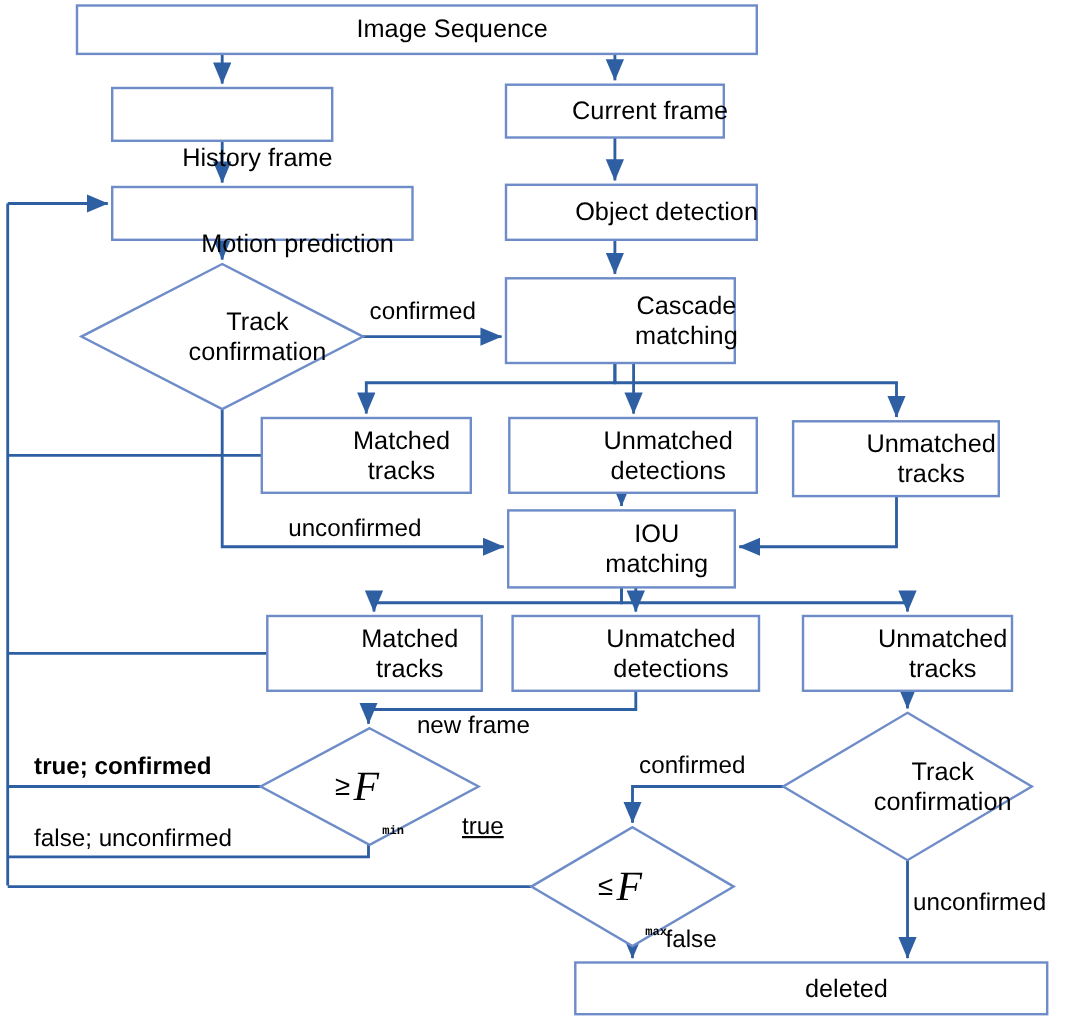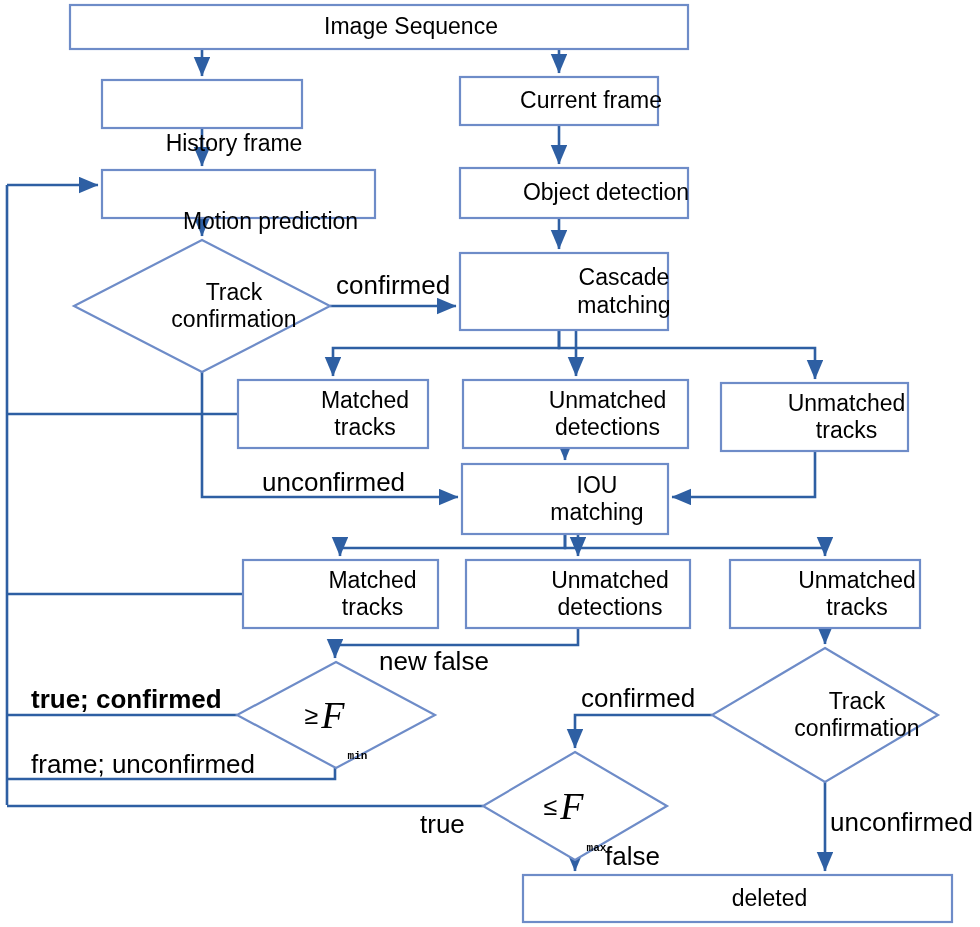--- a/index.html
+++ b/index.html
@@ -33,21 +33,21 @@
     font-size: 23px;
     line-height: 1.18;
     white-space: pre-line;
     pointer-events: none;
     padding-left: 32px;
   }
   .edge-label {
     position: absolute;
     color: #000000;
     font-family: "Liberation Sans", sans-serif;
-    font-size: 26px;
+    font-size: 22px;
     line-height: 1;
     white-space: nowrap;
   }
   .math-label {
     position: absolute;
     display: flex;
     align-items: center;
     justify-content: center;
     color: #000000;
     font-family: "Liberation Serif", serif;
@@ -218,27 +218,27 @@
       <span class="var">F</span>
       <span class="sub">max</span>
   </div>
 
   <div class="node-label" style="left:523px; top:875px; width:429px; height:47px;text-align:right;">deleted</div>
 
   <div class="edge-label" style="left:336px; top:272px;">confirmed</div>
 
   <div class="edge-label" style="left:262px; top:469px;">unconfirmed</div>
 
-  <div class="edge-label" style="left:379px; top:648px;">new false</div>
+  <div class="edge-label" style="left:379px; top:648px;">new frame</div>
 
   <div class="edge-label" style="left:31px; top:686px;font-weight:bold;">true; confirmed</div>
 
-  <div class="edge-label" style="left:31px; top:751px;">frame; unconfirmed</div>
+  <div class="edge-label" style="left:31px; top:751px;">false; unconfirmed</div>
 
   <div class="edge-label" style="left:581px; top:685px;">confirmed</div>
 
-  <div class="edge-label" style="left:420px; top:811px;">true</div>
+  <div class="edge-label" style="left:420px; top:740px;text-decoration:underline;">true</div>
 
   <div class="edge-label" style="left:605px; top:843px;">false</div>
 
   <div class="edge-label" style="left:830px; top:809px;">unconfirmed</div>
 
 </div>
 
 </body></html>

